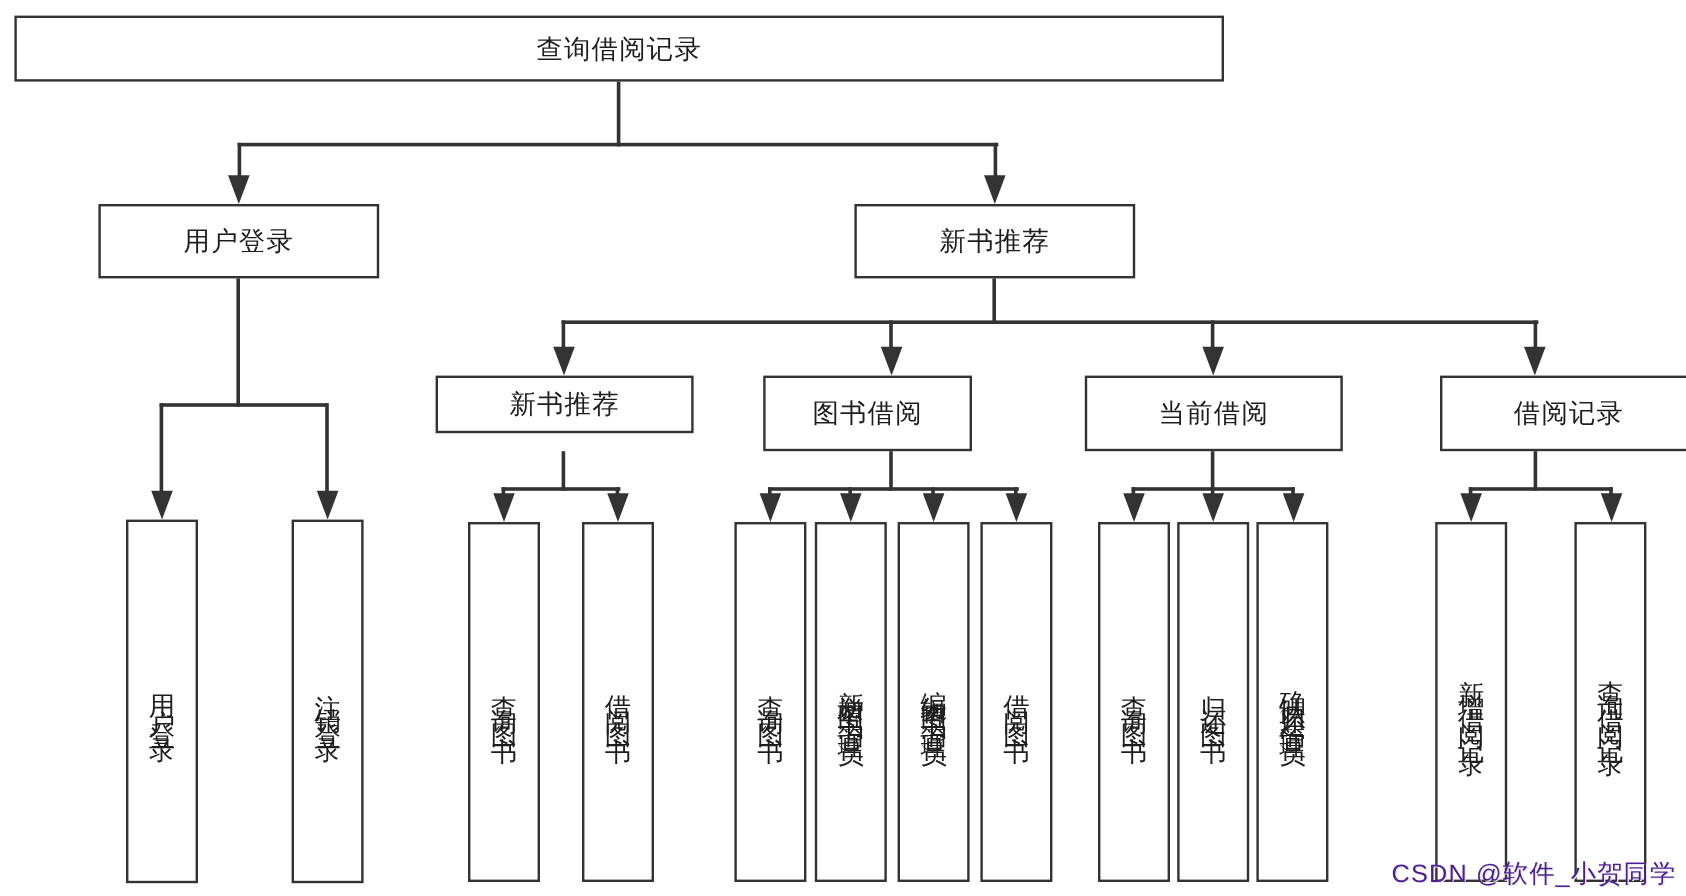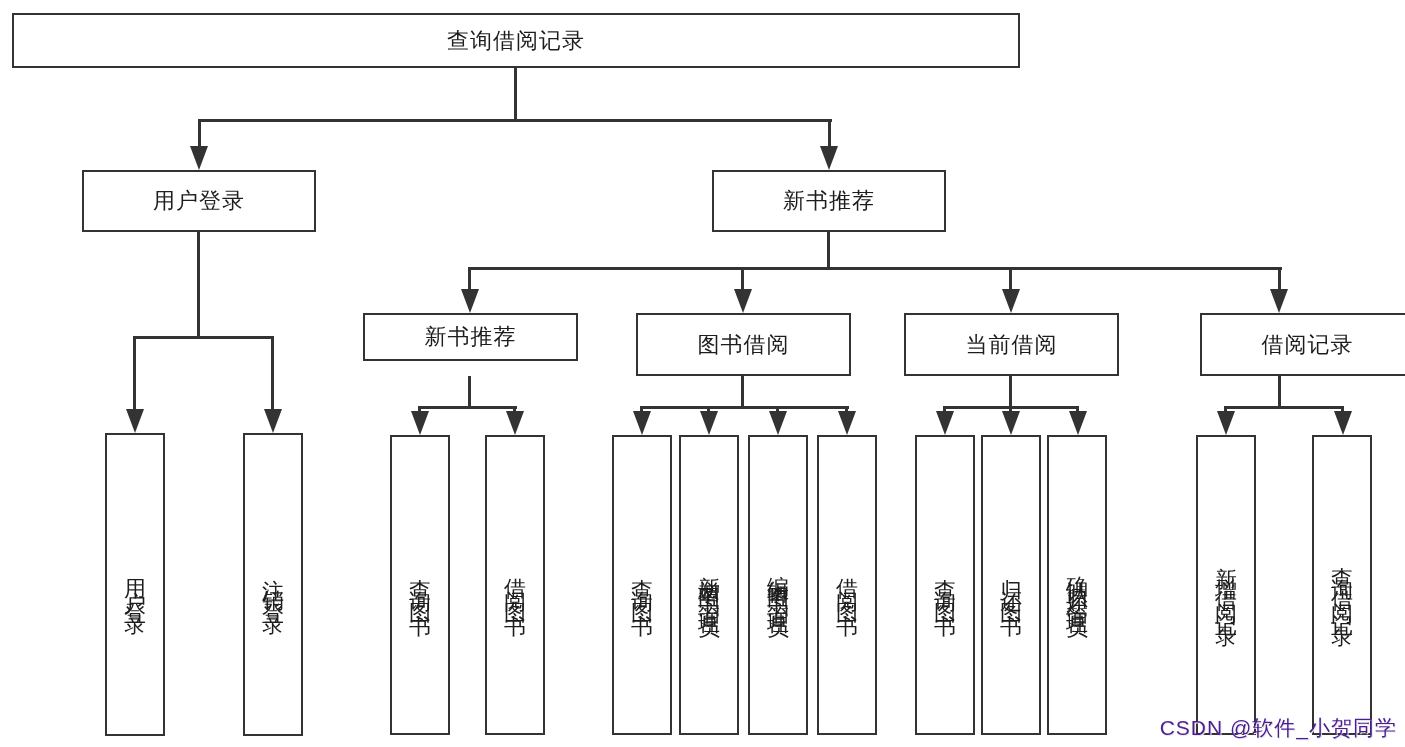--- a/index.html
+++ b/index.html
@@ -77,21 +77,21 @@
   <div class="vl" style="left:741px;top:267px;height:24px;"></div>
   <div class="arrow" style="left:734px;top:289px;"></div>
   <div class="vl" style="left:1009px;top:267px;height:24px;"></div>
   <div class="arrow" style="left:1002px;top:289px;"></div>
   <div class="vl" style="left:1278px;top:267px;height:24px;"></div>
   <div class="arrow" style="left:1270px;top:289px;"></div>
 
   <div class="box" style="left:363px;top:313px;width:215px;height:48px;">
     <span>新书推荐</span>
   </div>
-  <div class="box" style="left:636px;top:313px;width:215px;height:63px;">
+  <div class="box" style="left:636px;top:313px;width:174px;height:63px;">
     <span>图书借阅</span>
   </div>
   <div class="box" style="left:904px;top:313px;width:215px;height:63px;">
     <span>当前借阅</span>
   </div>
   <div class="box" style="left:1200px;top:313px;width:215px;height:63px;">
     <span>借阅记录</span>
   </div>
 
   <div class="vl" style="left:468px;top:376px;height:33px;"></div>

